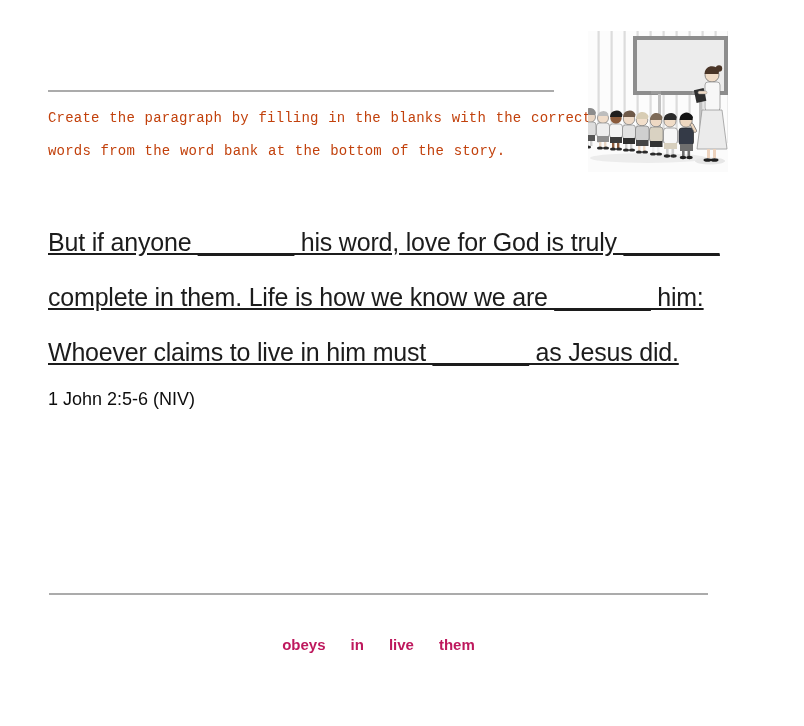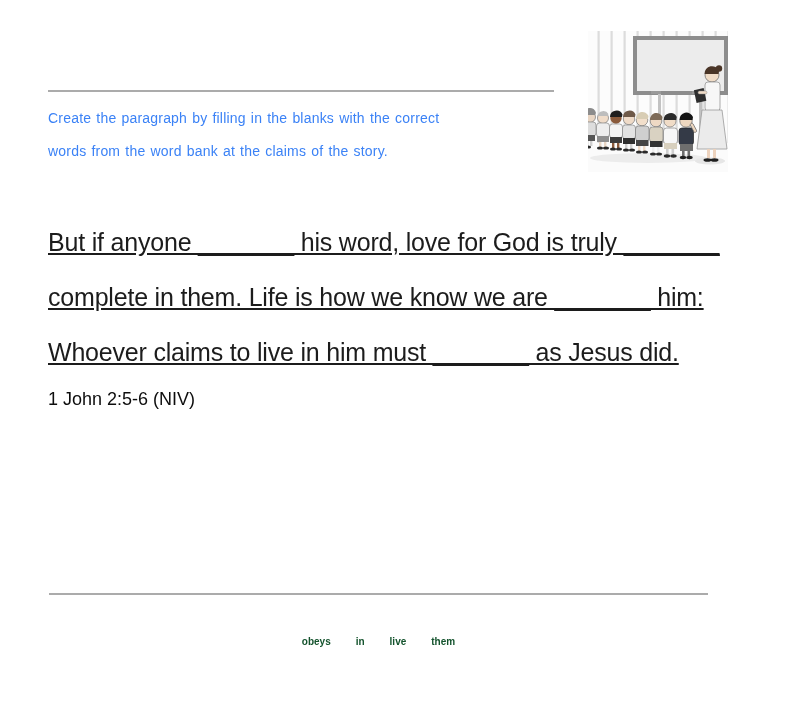--- a/index.html
+++ b/index.html
@@ -26,24 +26,24 @@
     height: 2px;
     background: #ababab;
   }
   .rule-top { left: 48px; top: 90px; width: 506px; }
   .rule-bottom { left: 49px; top: 593px; width: 659px; }
   .instructions {
     position: absolute;
     left: 48px;
     top: 102px;
     width: 530px;
-    font-family: Liberation Sans, sans-serif;
+    font-family: Liberation Mono, monospace;
     font-size: 14px;
     line-height: 33px;
-    color: #3b82f6;
+    color: #c2410c;
     letter-spacing: 0.2px;
     word-spacing: 1px;
   }
   .instructions .ins-line { white-space: nowrap; }
   .illustration {
     position: absolute;
     left: 588px;
     top: 31px;
     width: 140px;
     height: 141px;
@@ -72,36 +72,36 @@
     white-space: nowrap;
   }
   .word-bank {
     position: absolute;
     left: 49px;
     top: 636px;
     width: 659px;
     display: flex;
     justify-content: center;
     gap: 25px;
-    font-size: 10px;
+    font-size: 15px;
     font-weight: 700;
-    color: #14532d;
+    color: #be185d;
   }
 </style>
 </head>
 <body>
 
 <div class="page">
 
 
   <div class="rule rule-top"></div>
 
   <div class="instructions">
     <div class="ins-line">Create the paragraph by filling in the blanks with the correct</div>
-    <div class="ins-line">words from the word bank at the claims of the story.</div>
+    <div class="ins-line">words from the word bank at the bottom of the story.</div>
   </div>
 
   <div class="illustration">
     <svg width="140" height="141" viewBox="0 0 140 141" xmlns="http://www.w3.org/2000/svg">
       <defs>
         <pattern id="wallStripes" width="13" height="141" patternUnits="userSpaceOnUse">
           <rect width="13" height="141" fill="#fcfcfc"></rect>
           <rect x="9.5" width="2.2" height="141" fill="#dcdcdc"></rect>
         </pattern>
       </defs>

